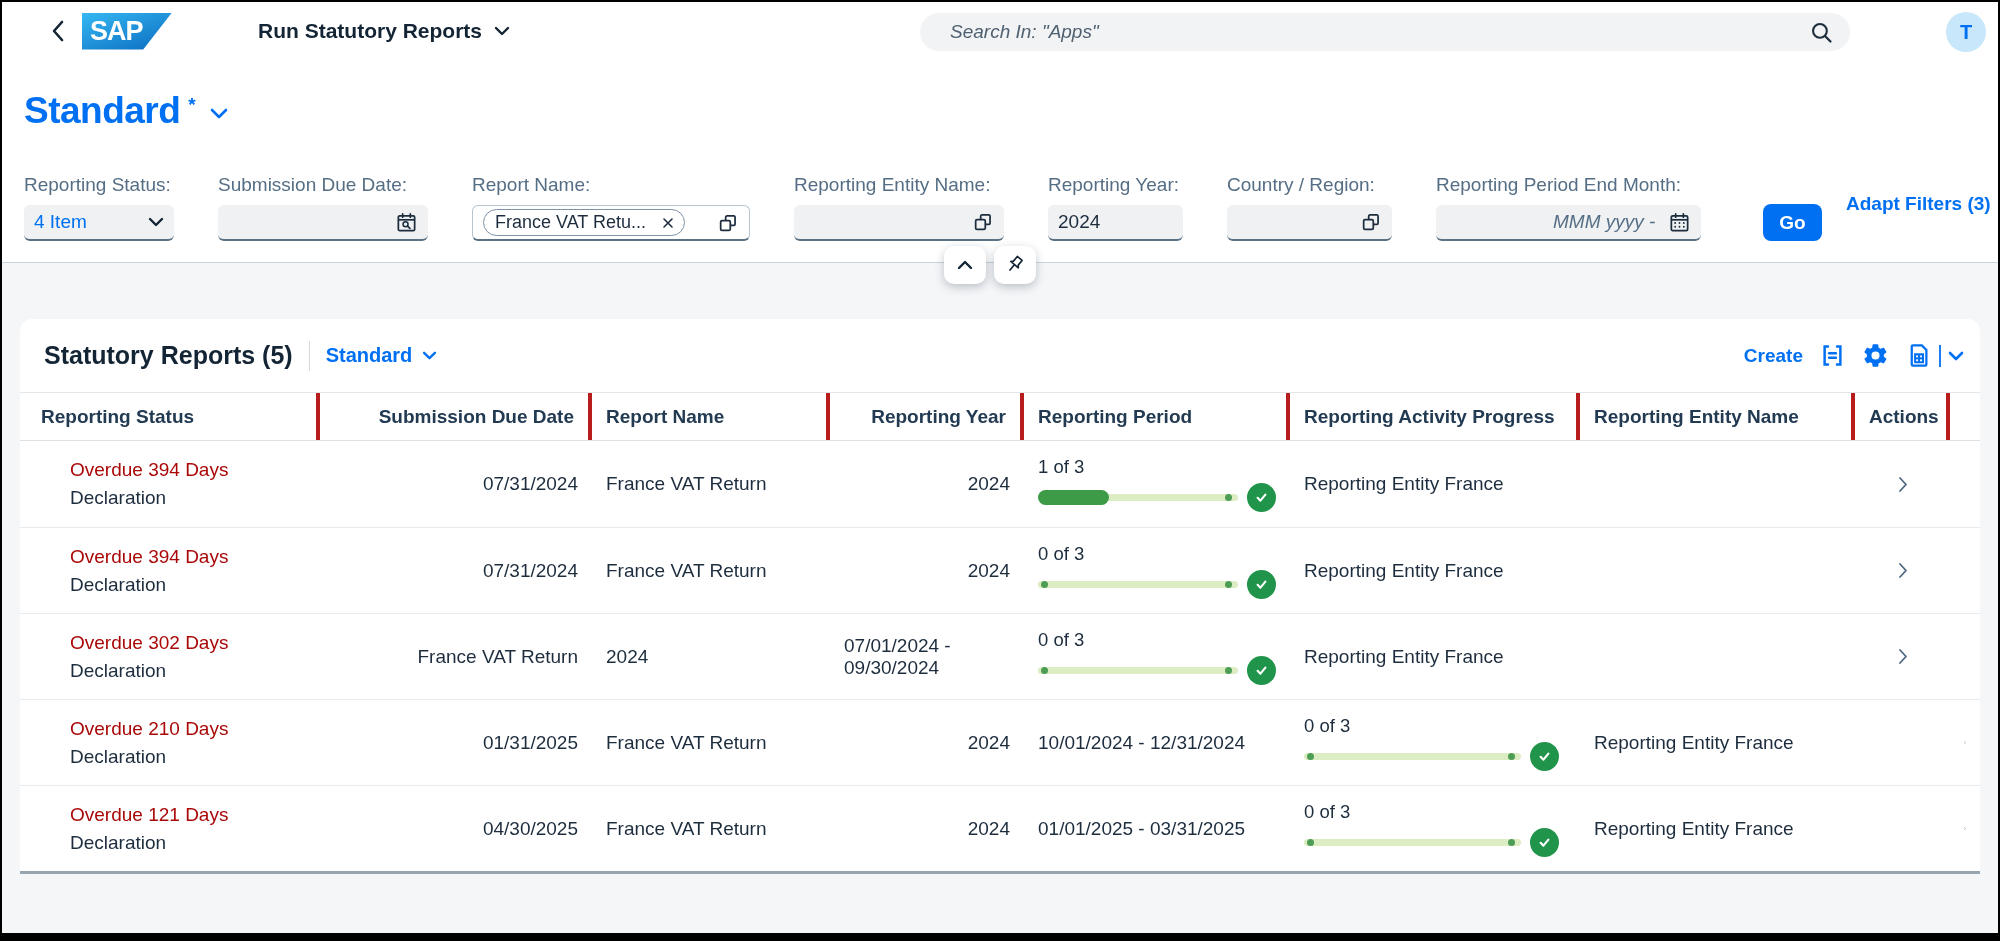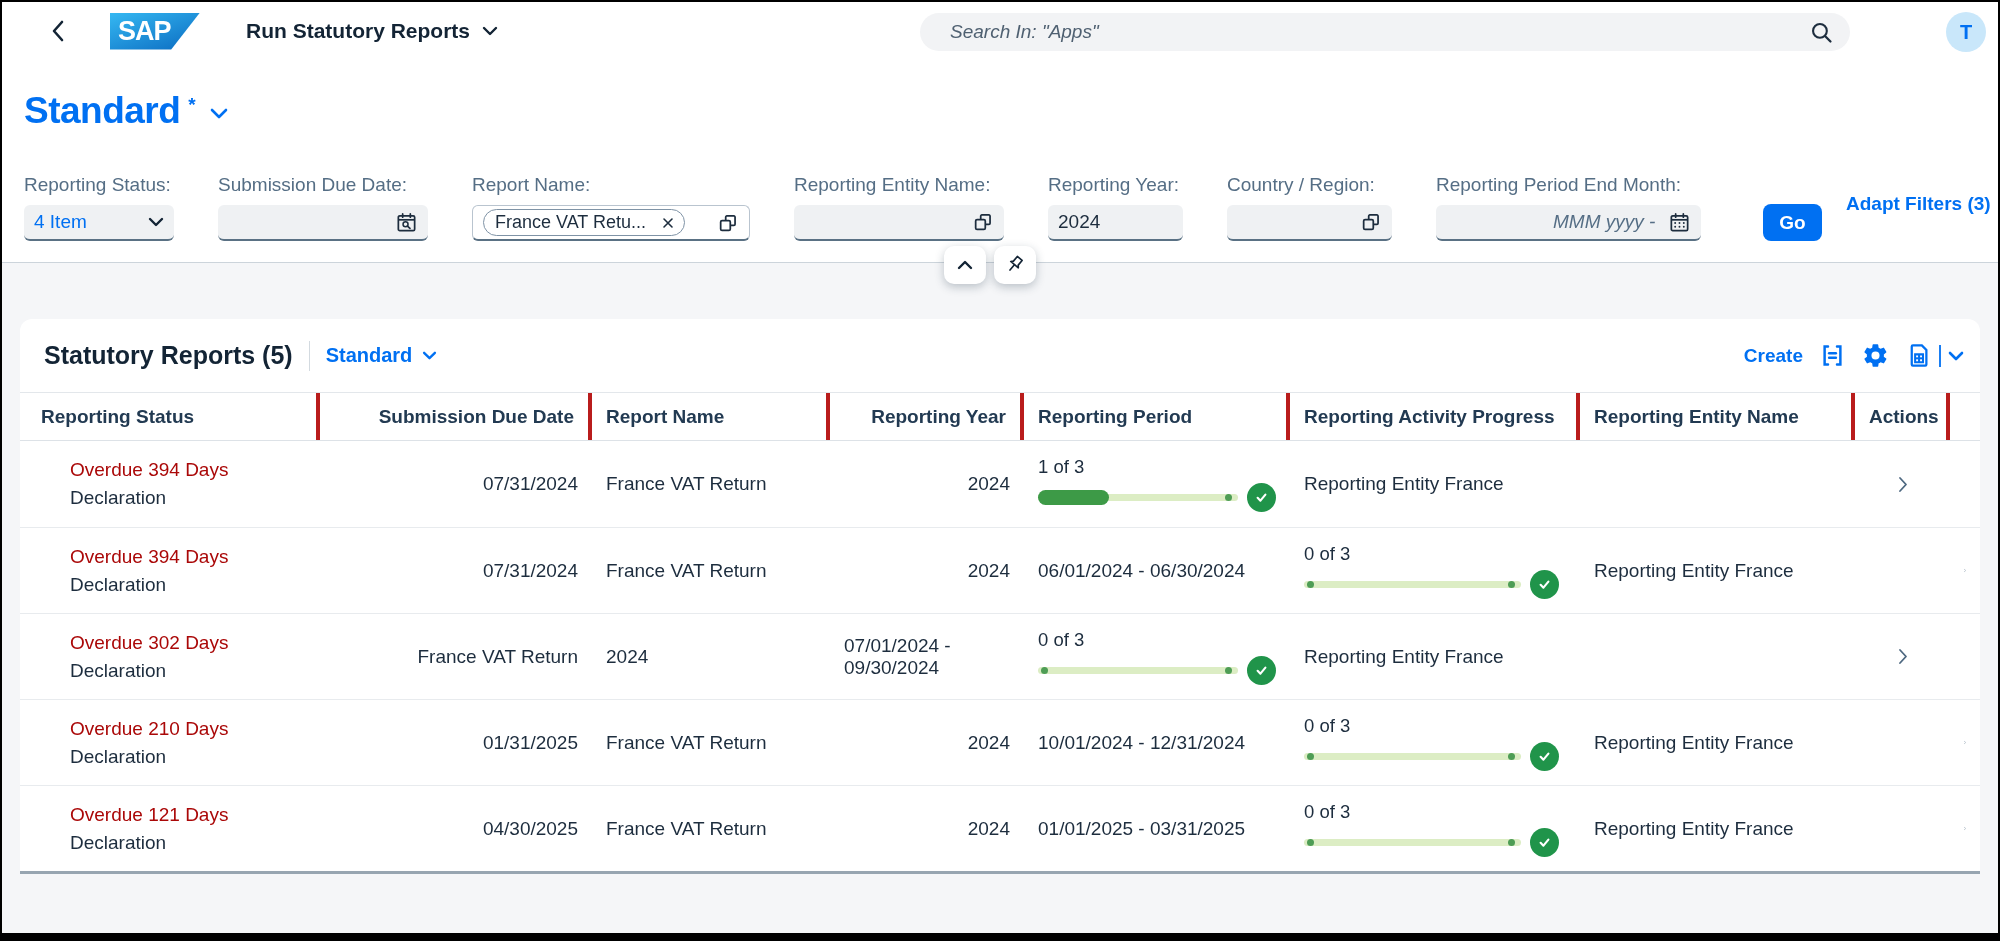--- a/index.html
+++ b/index.html
@@ -4,25 +4,25 @@
 <style>
   * { box-sizing: border-box; margin: 0; padding: 0; }
   html,body { background:#e9e9e9; }
   body { font-family:"Liberation Sans", sans-serif; color:#1D2D3E; }
   .frame { width:2000px; height:941px; background:#fff; border:2px solid #000; border-bottom:8px solid #000;
            margin:0 auto; overflow:hidden; display:flex; flex-direction:column; }
 
   
   .topbar { height:58px; background:#fff; display:flex; align-items:center; padding:0 14px 0 38px; position:relative; flex:0 0 auto; }
   .back-btn { width:34px; height:34px; display:flex; align-items:center; justify-content:center; cursor:pointer; }
-  .sap-logo { width:90px; height:37px; margin-left:36px; background:linear-gradient(160deg, var(--sap-logo-top,#35B8F2) 0%, var(--sap-logo-bottom,#0A6AC0) 100%);
+  .sap-logo { width:90px; height:37px; margin-left:8px; background:linear-gradient(160deg, var(--sap-logo-top,#35B8F2) 0%, var(--sap-logo-bottom,#0A6AC0) 100%);
               clip-path:polygon(0 0,100% 0,68% 100%,0 100%); display:flex; align-items:center; }
   .sap-logo span { color:#fff; font-weight:bold; font-size:27px; letter-spacing:-1px; padding-left:8px; transform:scaleY(1.05); }
   .app-title-wrap { display:flex; align-items:center; gap:12px; margin-left:46px; cursor:pointer; }
-  .app-title { font-size:21px; font-weight:bold; color:#132435; }
+  .app-title { font-size:21px; font-weight:bold; color:#132435;margin-left:40px; }
   .search-pill { position:absolute; left:918px; top:11px; width:930px; height:38px; background:#F2F3F5; border-radius:19px;
                  display:flex; align-items:center; padding:0 16px 0 30px; }
   .search-pill .ph { font-style:italic; font-size:19px; color:#4F6071; flex:1; }
   .avatar { position:absolute; right:12px; top:10px; width:40px; height:40px; border-radius:50%; background:#C9E7FA;
             color:var(--accent-blue,#0070F2); font-size:20px; font-weight:bold; display:flex; align-items:center; justify-content:center; cursor:pointer; }
 
   
   .app-header { background:#fff; position:relative; padding:0 22px; flex:0 0 auto; }
   .variant-heading { display:flex; align-items:flex-start; gap:8px; margin-top:30px; cursor:pointer; width:max-content; }
   .variant-heading .vh-title { font-size:37px; font-weight:bold; color:var(--accent-blue,#0070F2); letter-spacing:-.5px; }
@@ -389,21 +389,20 @@
           <div class="grid trow zero">
     <div>
       <div class="status-cell">
         <div class="status-line1">Overdue 394 Days</div>
         <div>Declaration</div>
       </div>
     </div>
     <div>07/31/2024</div>
     <div>France VAT Return</div>
     <div>2024</div>
-    <div>06/01/2024 - 06/30/2024</div>
     <div>
       <div class="prog">
         <div class="prog-label">0 of 3</div>
         <div class="prog-bar">
           <div class="prog-track"></div>
 
           <div class="prog-dot l"></div>
           <div class="prog-dot r"></div>
           <div class="prog-badge">
             <svg width="17" height="17" viewBox="0 0 24 24">

